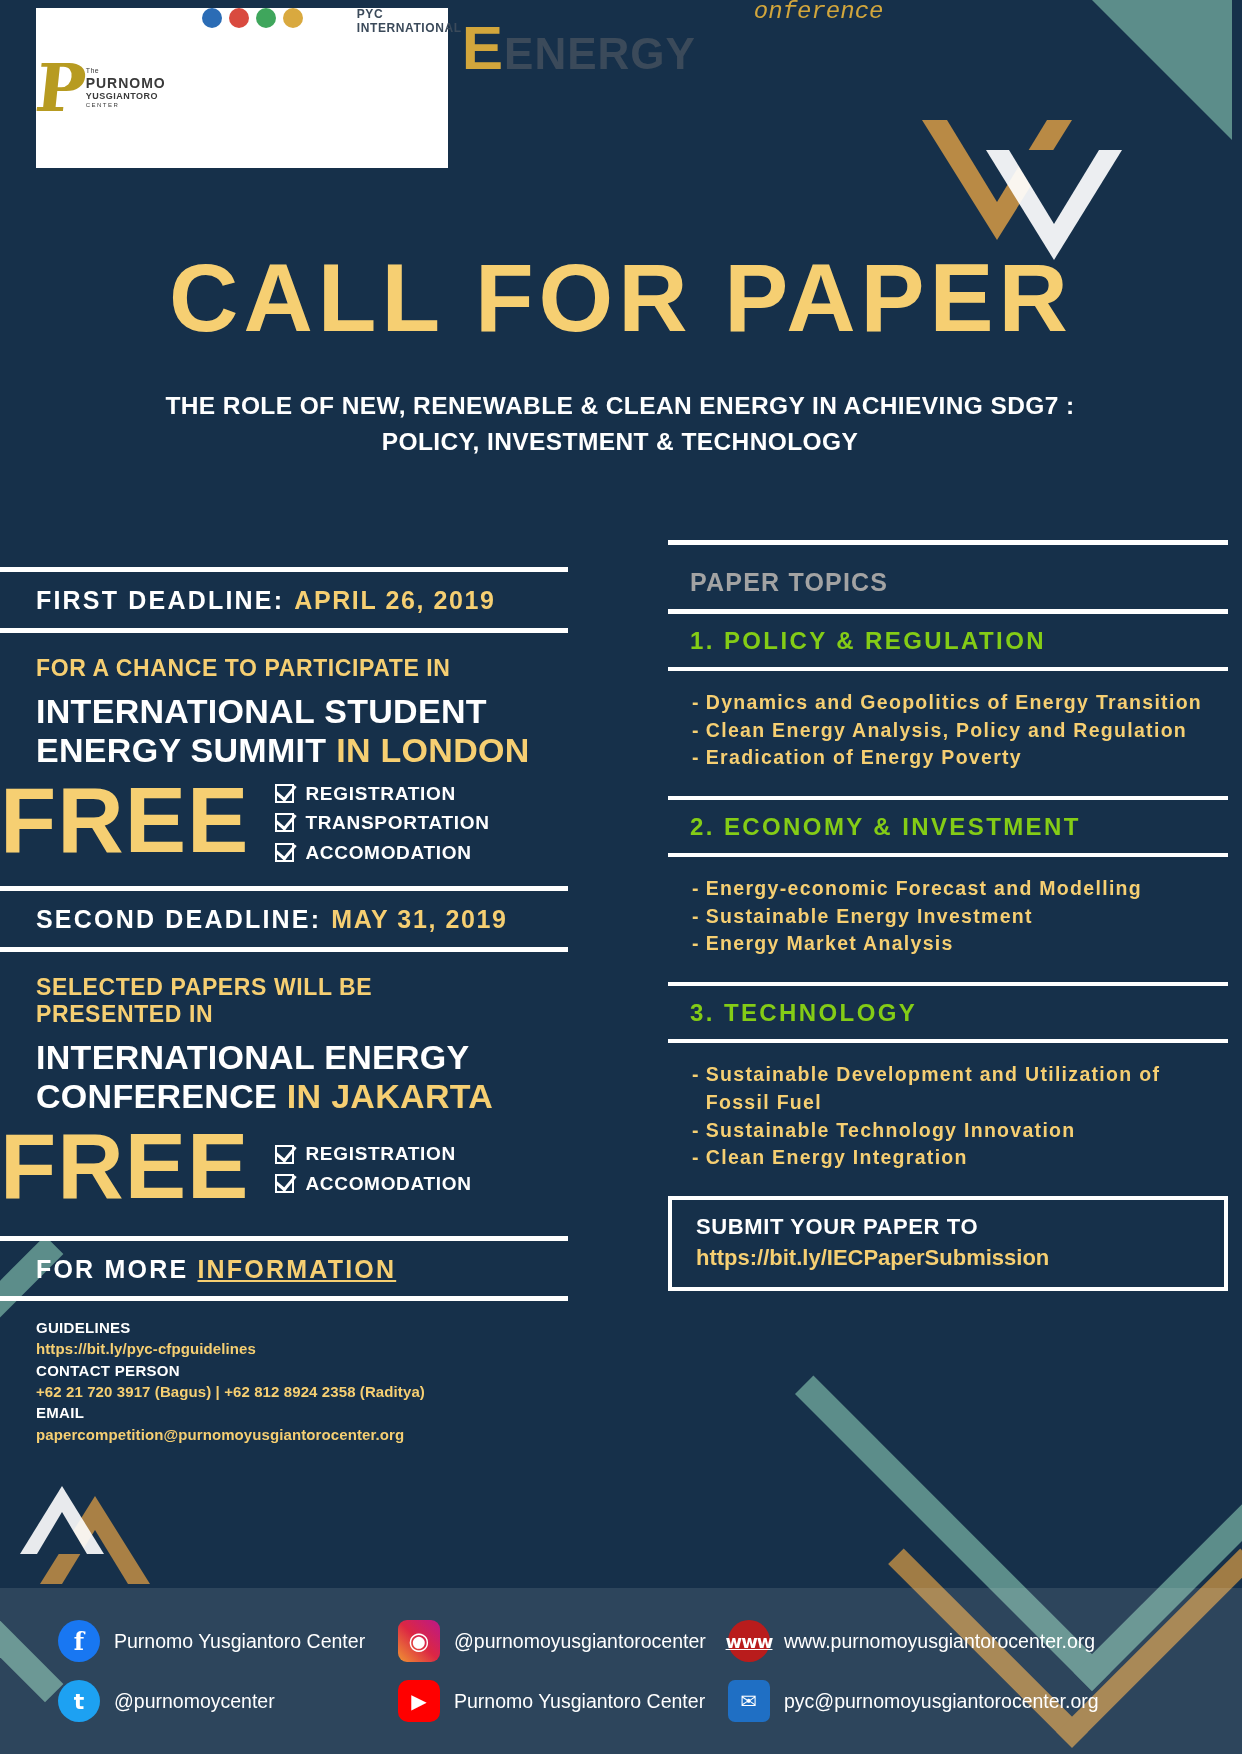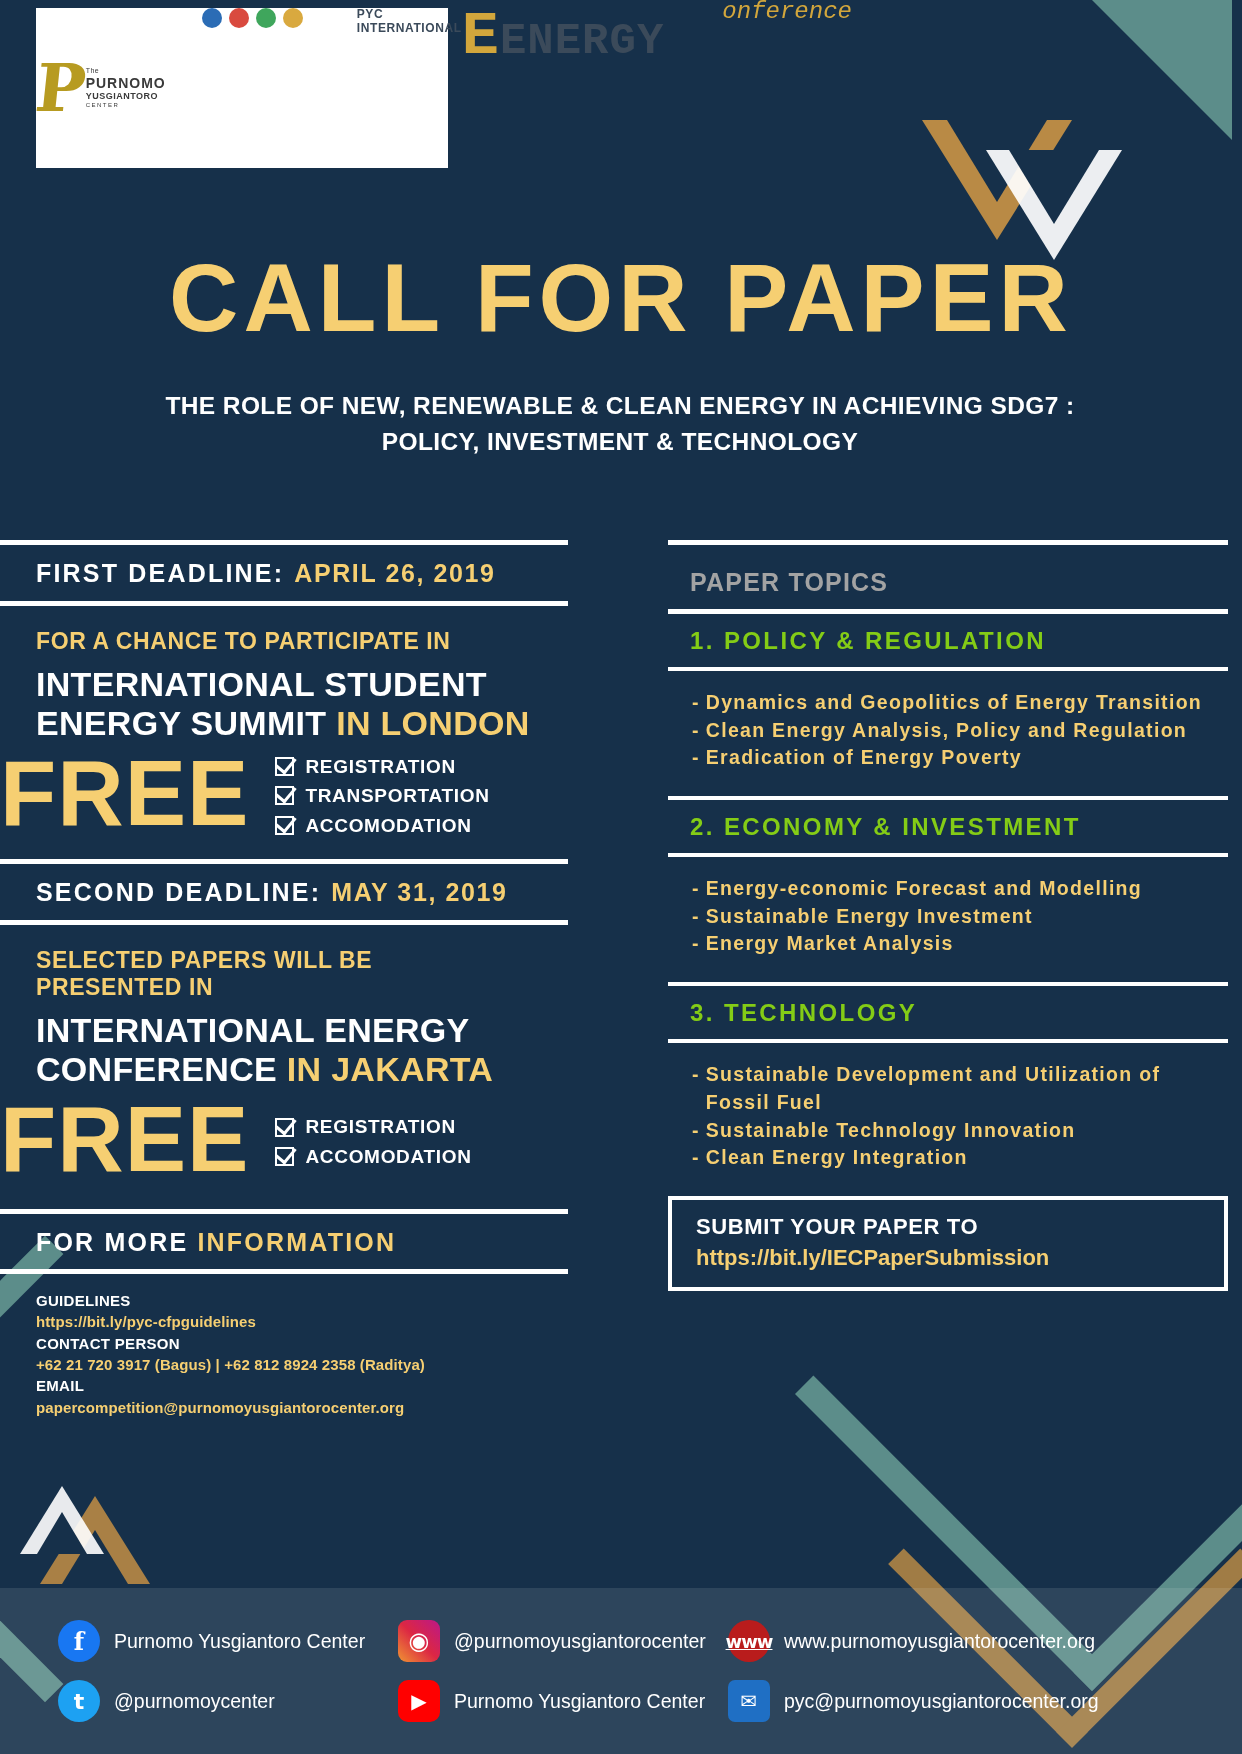--- a/index.html
+++ b/index.html
@@ -146,23 +146,23 @@
     display: flex; flex-direction: row; justify-content: center;
     padding-left: 14px; position: relative;
   }
   .dots { display: flex; gap: 7px; margin-bottom: 2px; margin-left: 22px;}
   .dots span { width: 20px; height: 20px; border-radius: 50%; display: block; }
   .pyc-int {
     font-size: 12px; color: #3b4a5a; font-weight: bold; letter-spacing: .6px;
     line-height: 1.15; margin-left: 54px;
   }
   .energy-word {
-    font-family: Liberation Mono, monospace;
+    font-family: Liberation Sans, sans-serif;
     font-size: 44px; font-weight: bold; color: #3b4a5a;
-    letter-spacing: 1px; line-height: .95; margin-top: 0;
+    letter-spacing: 1px; line-height: .95; margin-top: 11px;
   }
   .energy-c { color: #d2a63c; font-size: 62px; }
   .conf-word {
     font-family: Liberation Mono, monospace;
     font-size: 24px; color: #d2a63c; font-style: italic;
     margin-left: 58px; margin-top: -10px;
   }
 
   
   .headline {
@@ -174,21 +174,21 @@
     line-height: 1;
   }
   .subhead {
     position: absolute; left: 60px; top: 388px; width: 1120px;
     text-align: center; color: #ffffff;
     font-size: 24.5px; font-weight: bold; letter-spacing: .4px;
     line-height: 1.45;
   }
 
   
-  .col-left { position: absolute; left: 0px; top: 540px; width: 568px; }
+  .col-left { position: absolute; left: 0px; top: 567px; width: 568px; }
   .col-right { position: absolute; left: 668px; top: 540px; width: 560px; }
 
   .rule { height: 5px; background: #ffffff; width: 100%; }
   .rule.thin { height: 4px; }
 
   .deadline-row {
     display: flex; align-items: baseline; gap: 10px;
     padding: 14px 0 13px 36px;
     font-size: 25px; font-weight: bold; letter-spacing: 2.2px;
   }
@@ -226,21 +226,21 @@
     content: ""; position: absolute; left: 3px; top: -5px;
     width: 9px; height: 16px; border: solid #ffffff;
     border-width: 0 3px 3px 0; transform: rotate(40deg);
   }
 
   .info-head {
     padding: 14px 0 12px 36px;
     font-size: 25px; font-weight: bold; letter-spacing: 2.2px;
   }
   .info-head .w { color: #ffffff; }
-  .info-head .y { color: #f6cf72; }
+  .info-head .y { color: #f6cf72; text-decoration: underline; }
 
   .contact { margin: 16px 0 0 36px; font-size: 15px; line-height: 1.42; }
   .contact .lbl { color: #ffffff; font-weight: bold; letter-spacing: .3px; }
   .contact .val { color: #f6cf72; font-weight: bold; letter-spacing: .1px; }
 
   
   .topics-title {
     color: #a3a3a3; font-size: 25px; font-weight: bold;
     letter-spacing: 1.2px; padding: 23px 0 12px 22px;
   }

